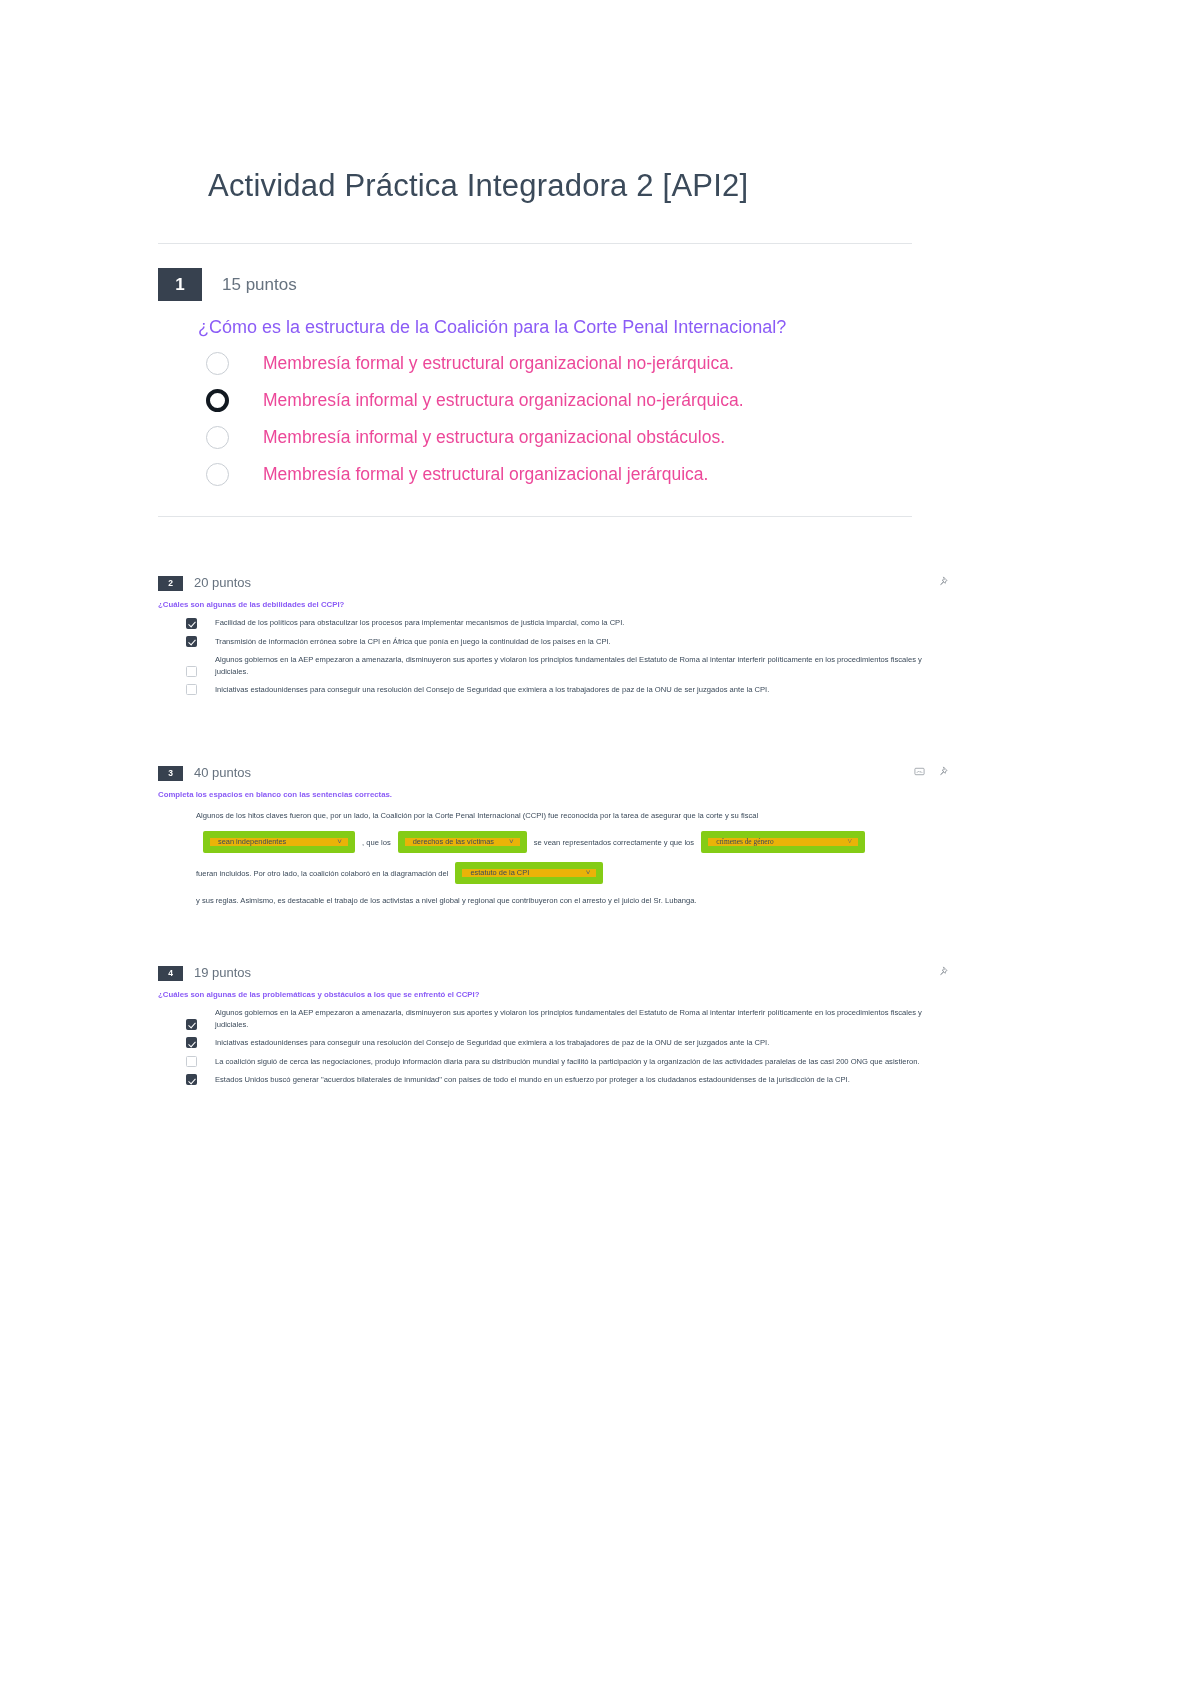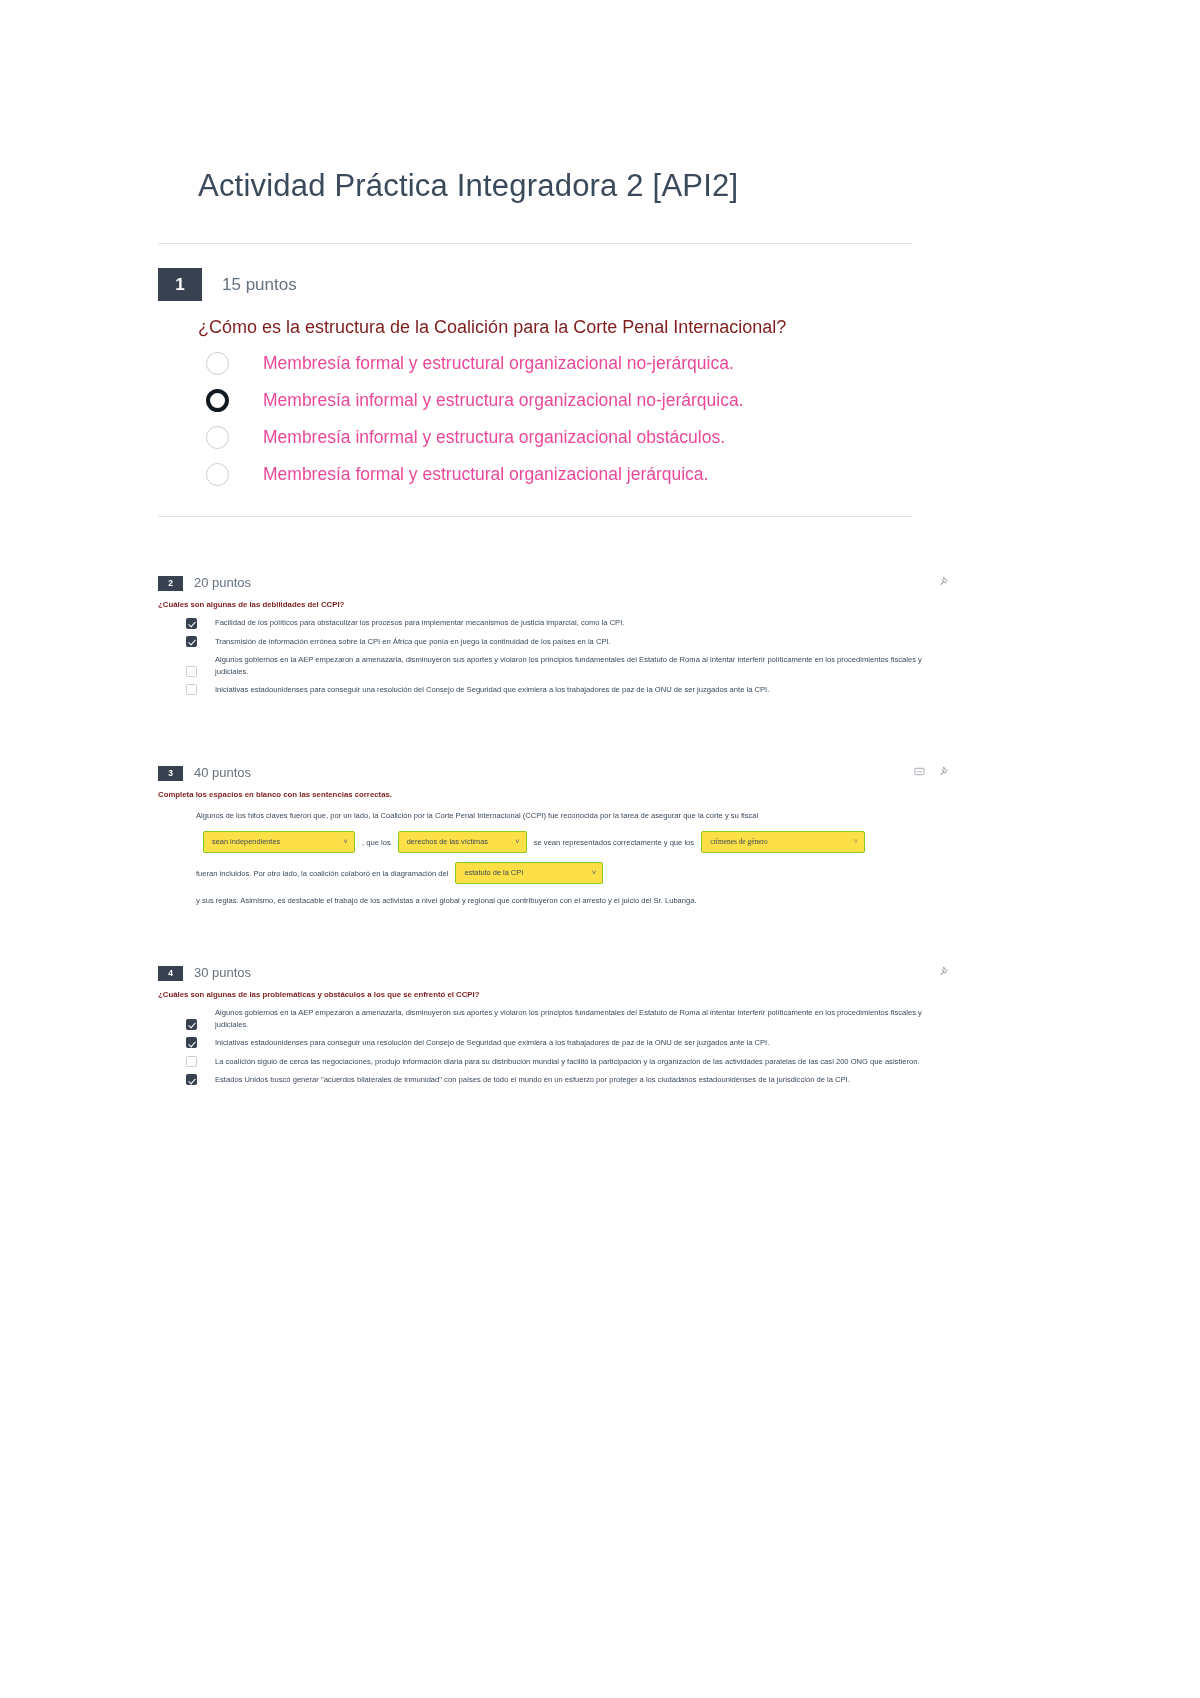--- a/index.html
+++ b/index.html
@@ -16,21 +16,21 @@
     position: relative;
     width: 1200px;
     height: 1698px;
     background: #ffffff;
     overflow: hidden;
   }
 
   
   .doc-title {
     position: absolute;
-    left: 198px;
+    left: 208px;
     top: 168px;
     font-size: 31px;
     font-weight: 400;
     color: #3b4a5a;
     letter-spacing: 0.2px;
     white-space: nowrap;
   }
   .title-rule {
     position: absolute;
     left: 158px;
@@ -51,21 +51,21 @@
     background: #37414f;
     color: #ffffff;
     text-align: center;
     font-weight: 700;
     display: inline-block;
   }
   .qpoints {
     color: #66727f;
   }
   .qprompt {
-    color: #7f1d1d;
+    color: #8b5cf6;
   }
 
   
   #q1 { left: 158px; top: 268px; width: 760px; }
   #q1 .qnum { width: 44px; height: 33px; line-height: 33px; font-size: 17px; }
   #q1 .qpoints { margin-left: 20px; font-size: 17px; }
   #q1 .qprompt { margin: 16px 0 0 40px; font-size: 18px; }
   #q1 .opt {
     display: flex;
     align-items: center;
@@ -170,23 +170,23 @@
     margin: 9px 0 0 38px;
     font-size: 7.6px;
     color: #3b4a5a;
     gap: 0;
   }
   .fib-row .txt { white-space: nowrap; }
   .select-box {
     display: inline-flex;
     align-items: center;
     justify-content: space-between;
-    border: 1px solid #84cc16;
+    border: 7px solid #84cc16;
     border-radius: 2px;
-    background: #fde047;
+    background: #eab308;
     height: 22px;
     padding: 0 6px 0 8px;
     box-sizing: border-box;
     font-size: 7.4px;
     color: #3b4a5a;
     margin: 0 7px;
   }
   .select-box .chev {
     margin-left: 10px;
     font-size: 8px;
@@ -323,21 +323,21 @@
   </div>
 
   <div class="qblock small" id="q4">
     <div class="qicons">
       <svg class="icon-sm" viewBox="0 0 24 24">
         <path d="M14 2l8 8-3 1-1 5-4-4-6 7 7-6-4-4 5-1z" fill="none" stroke="#5a646f" stroke-width="1.6"></path>
       </svg>
     </div>
     <div class="qhead">
       <span class="qnum">4</span>
-      <span class="qpoints">30 puntos</span>
+      <span class="qpoints">19 puntos</span>
     </div>
     <div class="qprompt">¿Cuáles son algunas de las problemáticas y obstáculos a los que se enfrentó el CCPI?</div>
 
     <div class="opt">
       <span class="cbox checked"></span>
       <span class="opt-label">Algunos gobiernos en la AEP empezaron a amenazarla, disminuyeron sus aportes y violaron los principios fundamentales del Estatuto de Roma al intentar interferir políticamente en los procedimientos fiscales y judiciales.</span>
     </div>
     <div class="opt">
       <span class="cbox checked"></span>
       <span class="opt-label">Iniciativas estadounidenses para conseguir una resolución del Consejo de Seguridad que eximiera a los trabajadores de paz de la ONU de ser juzgados ante la CPI.</span>

